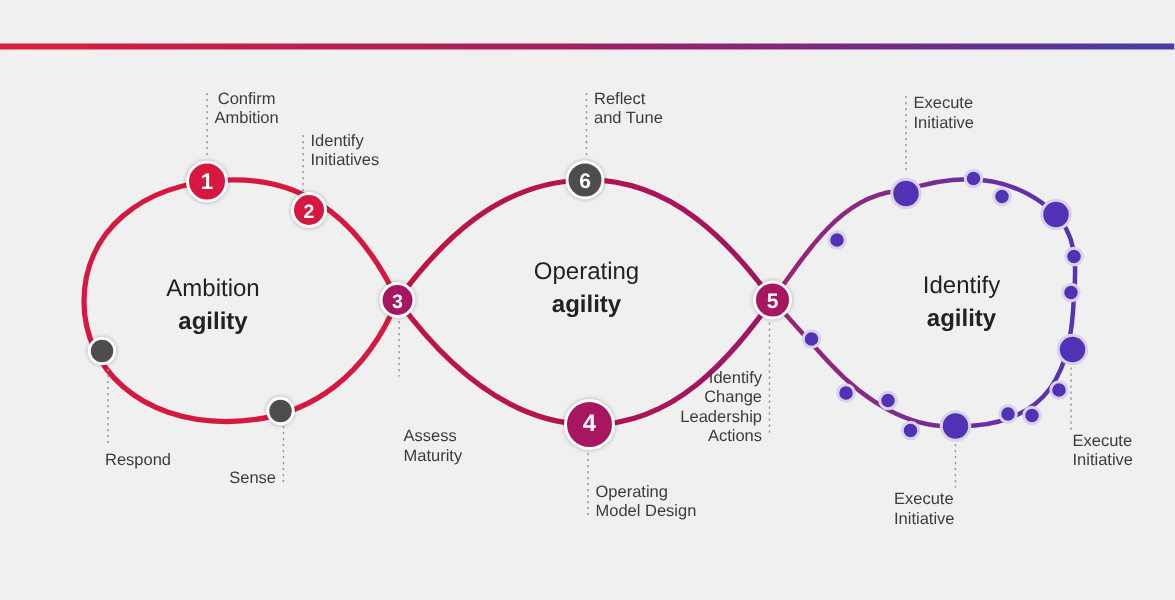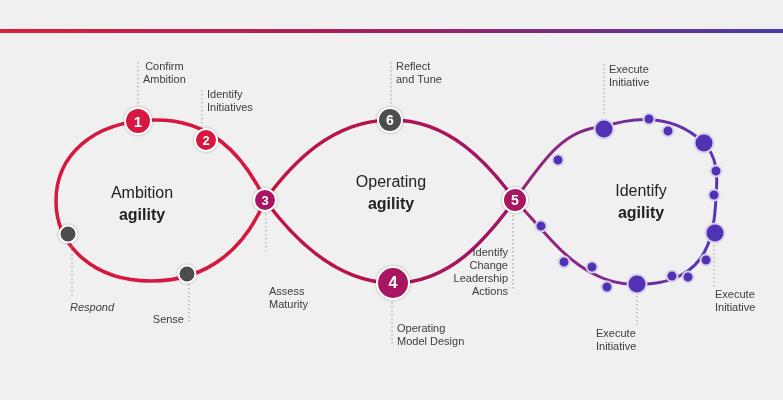--- a/index.html
+++ b/index.html
@@ -142,16 +142,16 @@
   <div class="ann right" style="right:275px;top:246px;">Identify
 Change
 Leadership
 Actions</div>
   <div class="ann" style="left:609px;top:63px;">Execute
 Initiative</div>
   <div class="ann" style="left:596px;top:327px;">Execute
 Initiative</div>
   <div class="ann" style="left:715px;top:288px;">Execute
 Initiative</div>
-  <div class="ann" style="left:70px;top:301px;font-style:italic;">Respond</div>
+  <div class="ann" style="left:70px;top:301px;">Respond</div>
   <div class="ann right" style="right:599px;top:313px;">Sense</div>
 
 </div>
 
 </body></html>

